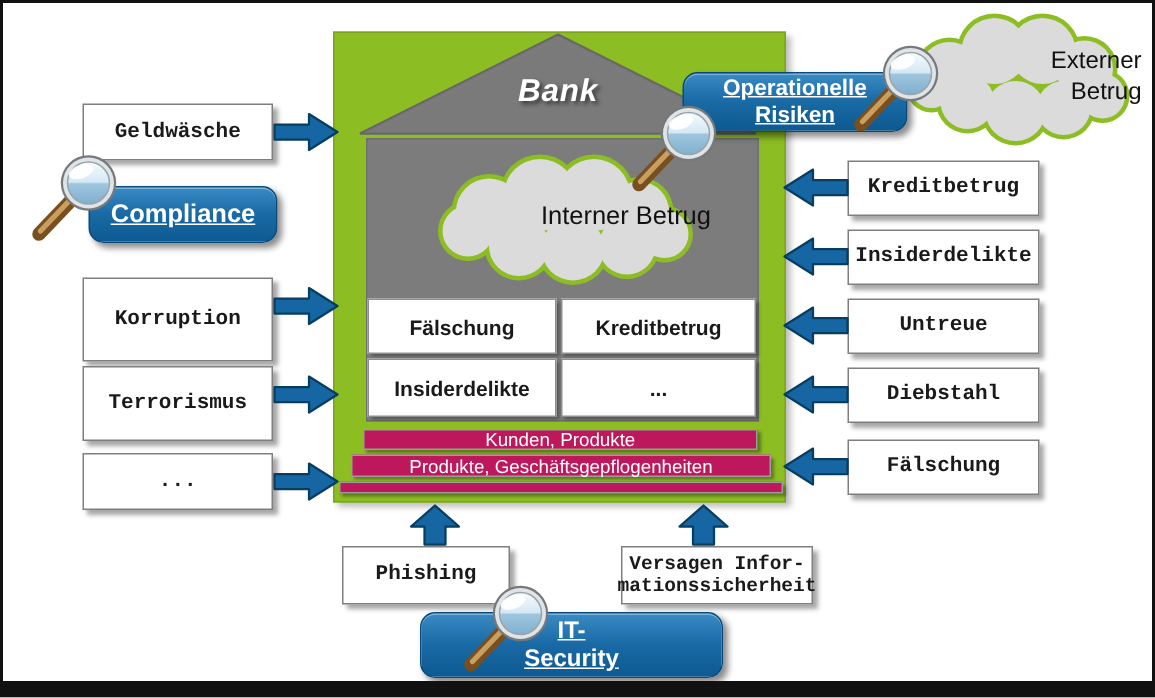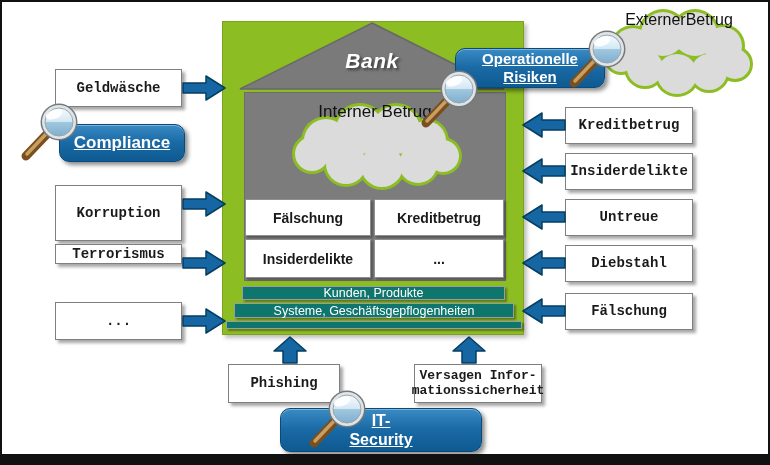--- a/index.html
+++ b/index.html
@@ -34,27 +34,27 @@
   #bank-title{position:absolute;left:236px;top:47px;width:268px;text-align:center;
     font-size:21px;font-weight:bold;font-style:italic;color:#fff;
     text-shadow:2px 2px 3px rgba(55,55,55,.95);letter-spacing:.5px;}
   .gridbox{
     position:absolute;background:#fff;border:1px solid #8f8f8f;
     box-shadow:2px 2px 2px rgba(0,0,0,.3);
     display:flex;align-items:center;justify-content:center;
     font-weight:bold;font-size:14px;color:#1a1a1a;box-sizing:border-box;
   }
   .bar{
-    position:absolute;background:#0f766e;border:1px solid #9c9c9c;
+    position:absolute;background:#be185d;border:1px solid #9c9c9c;
     box-shadow:2px 2px 2px rgba(0,0,0,.35);
     display:flex;align-items:center;justify-content:center;
     color:#fff;font-size:12.5px;box-sizing:border-box;white-space:nowrap;
   }
   .cloud-text{
-    position:absolute;display:flex;flex-direction:row;align-items:flex-start;justify-content:center;
+    position:absolute;display:flex;flex-direction:column;align-items:flex-end;justify-content:center;
     text-align:center;color:#111;font-size:16px;line-height:1.3;pointer-events:none;
   }
   .mag{position:absolute;z-index:10;}
   .arrow{position:absolute;z-index:4;}
   .z3{z-index:3;} .z5{z-index:5;} .z6{z-index:6;text-decoration:underline;}
 </style>
 </head>
 <body>
 
 <div id="frame">
@@ -104,26 +104,26 @@
     </g>
   </svg>
   <div class="cloud-text z3" style="left:274px;top:99px;width:198px;height:86px;font-size:17px">Interner Betrug</div>
 
   <div class="gridbox z3" style="left:243px;top:197px;width:126px;height:37px">Fälschung</div>
   <div class="gridbox z3" style="left:372px;top:197px;width:130px;height:37px">Kreditbetrug</div>
   <div class="gridbox z3" style="left:243px;top:237px;width:126px;height:39px">Insiderdelikte</div>
   <div class="gridbox z3" style="left:372px;top:237px;width:130px;height:39px">...</div>
 
   <div class="bar z3" style="left:240px;top:284px;width:263px;height:14px">Kunden, Produkte</div>
-  <div class="bar z3" style="left:232px;top:301px;width:280px;height:15px">Systeme, Geschäftsgepflogenheiten</div>
+  <div class="bar z3" style="left:232px;top:301px;width:280px;height:15px">Produkte, Geschäftsgepflogenheiten</div>
   <div class="bar z3" style="left:224px;top:319px;width:296px;height:8px"></div>
 
   <div class="wbox" style="left:53px;top:67px;width:127px;height:38px">Geldwäsche</div>
   <div class="wbox" style="left:53px;top:183px;width:127px;height:56px">Korruption</div>
-  <div class="wbox" style="left:53px;top:242px;width:127px;height:20px">Terrorismus</div>
+  <div class="wbox" style="left:53px;top:242px;width:127px;height:50px">Terrorismus</div>
   <div class="wbox" style="left:53px;top:300px;width:127px;height:38px">...</div>
 
   <div class="bluebox z6" style="left:57px;top:122px;width:126px;height:38px;font-size:17px">
     <span>Compliance</span>
   </div>
 
   <svg class="arrow" style="left:180px;top:73px" width="44" height="26">
     <polygon points="1,8 24,8 24,1 43,13 24,25 24,18 1,18" fill="#1566A2" stroke="#073E60" stroke-width="1.5" stroke-linejoin="round"></polygon>
     </svg>
   <svg class="arrow" style="left:180px;top:189px" width="44" height="26">

